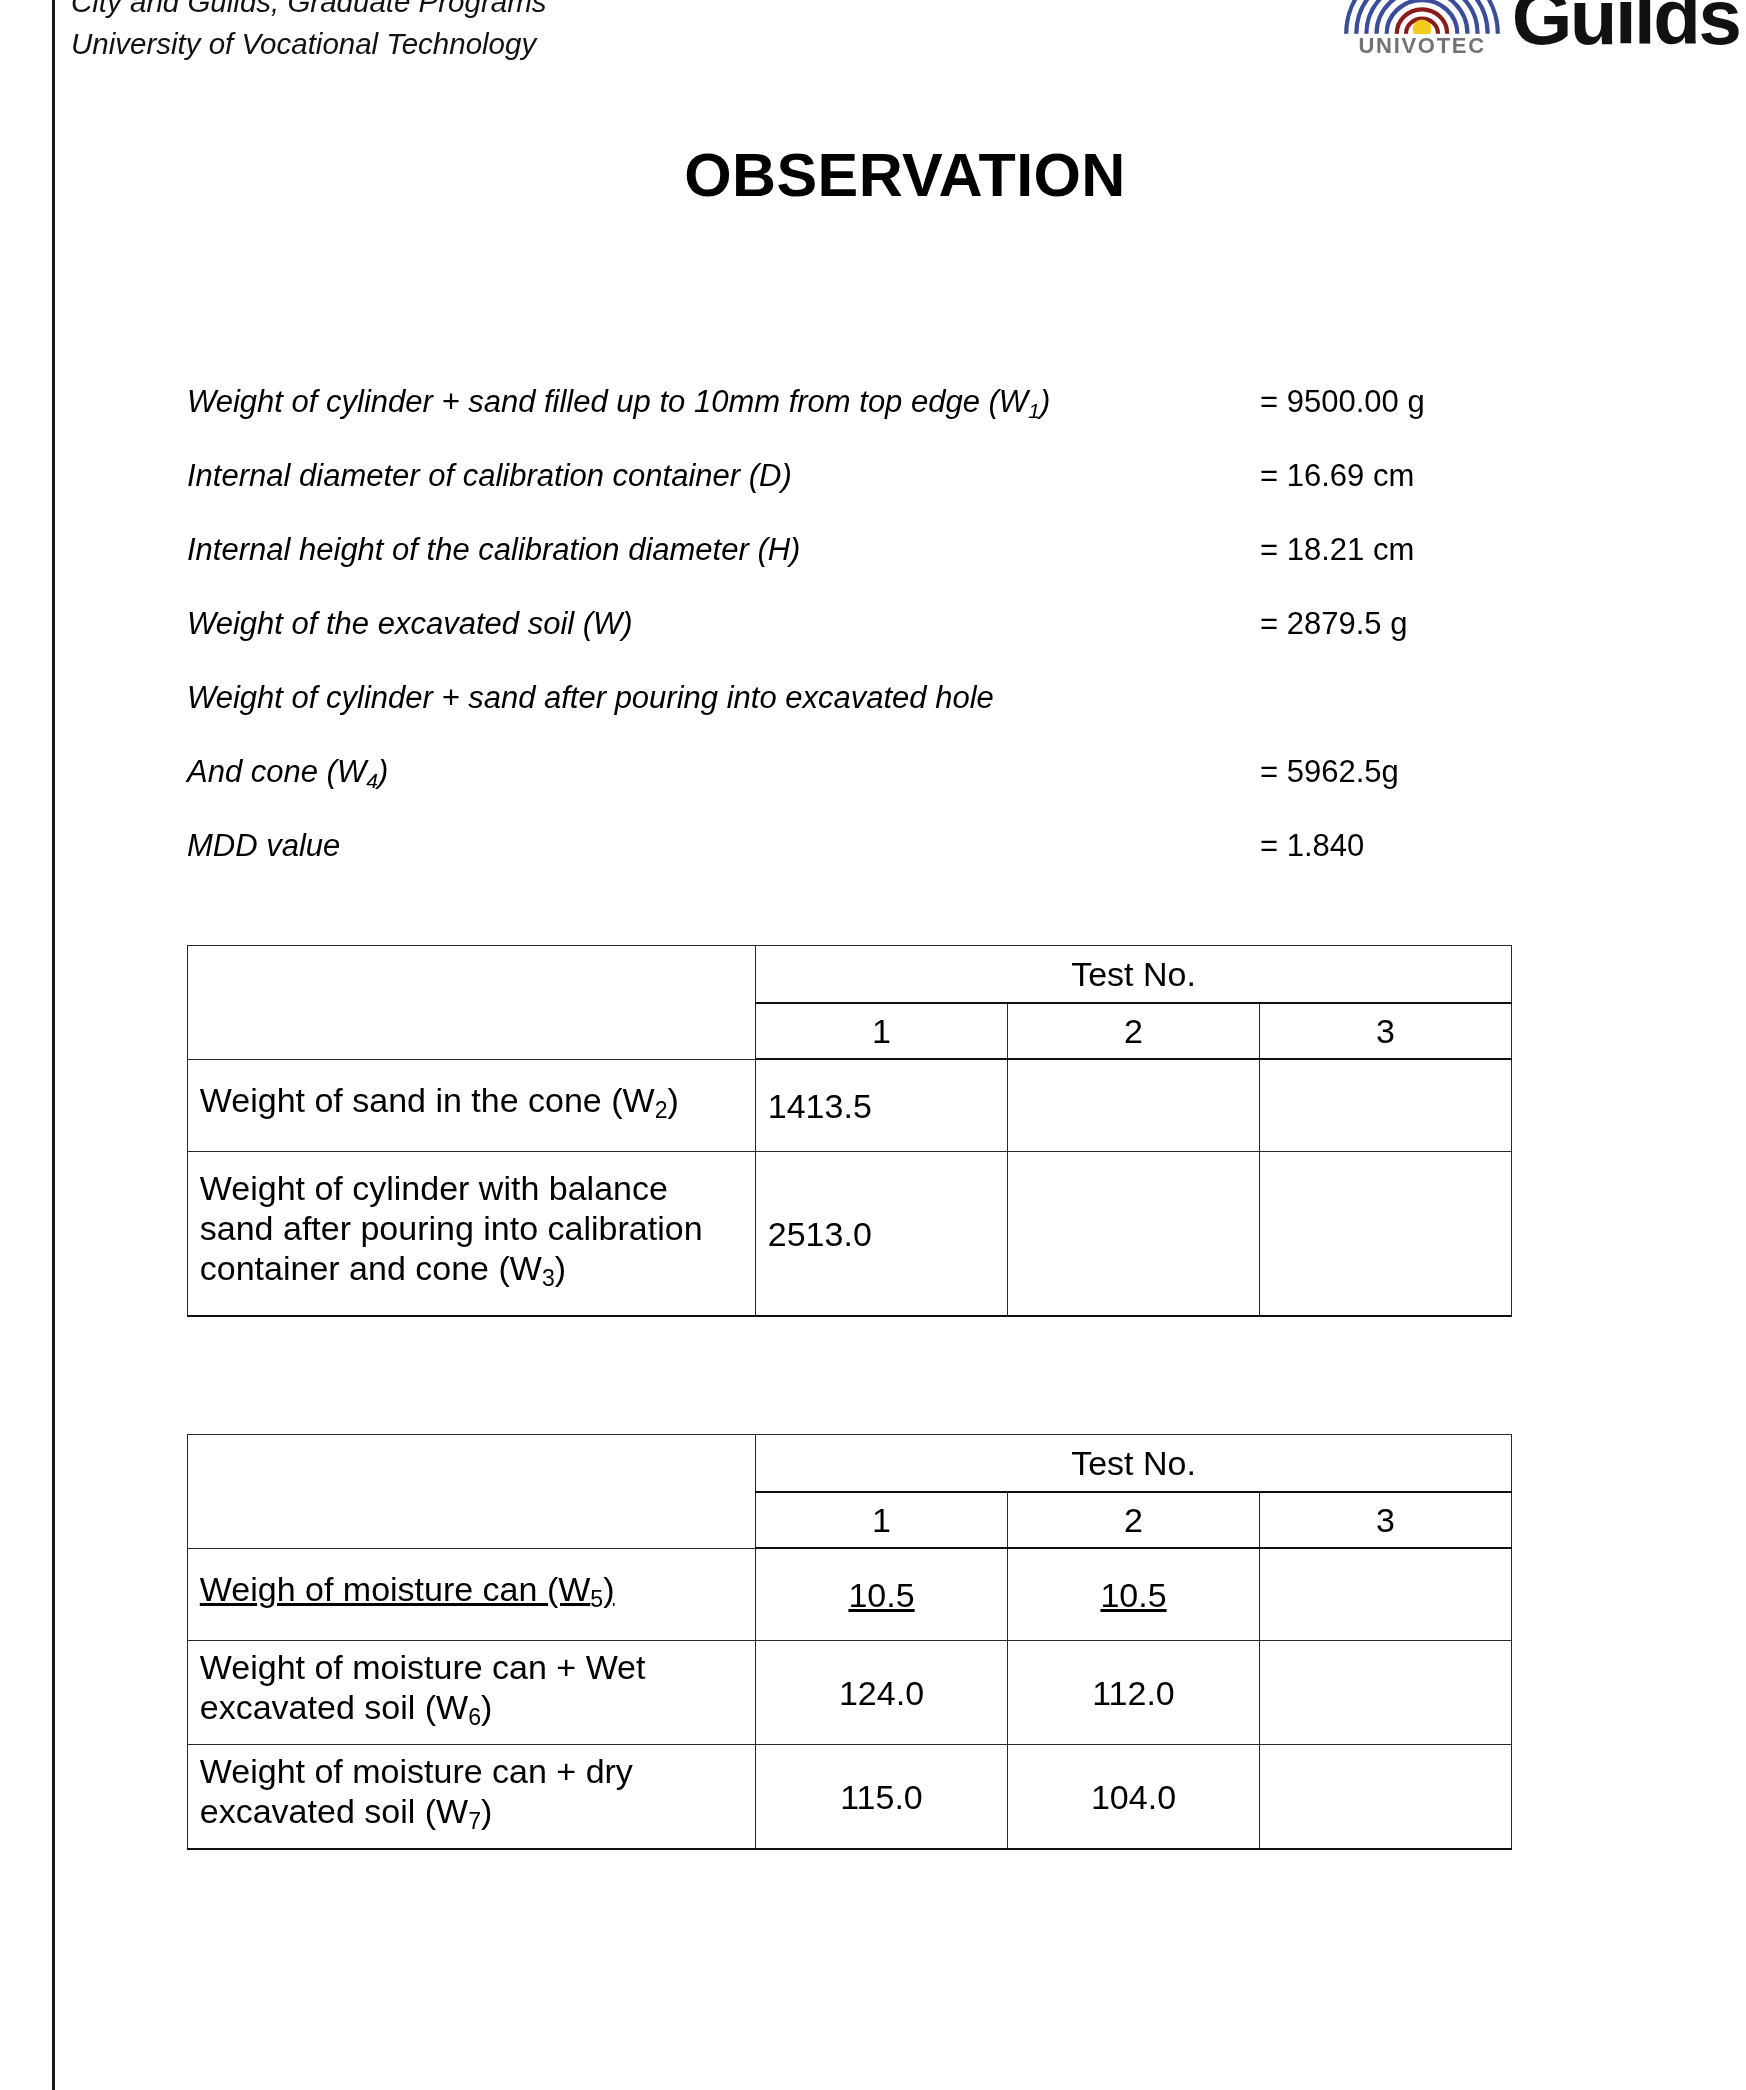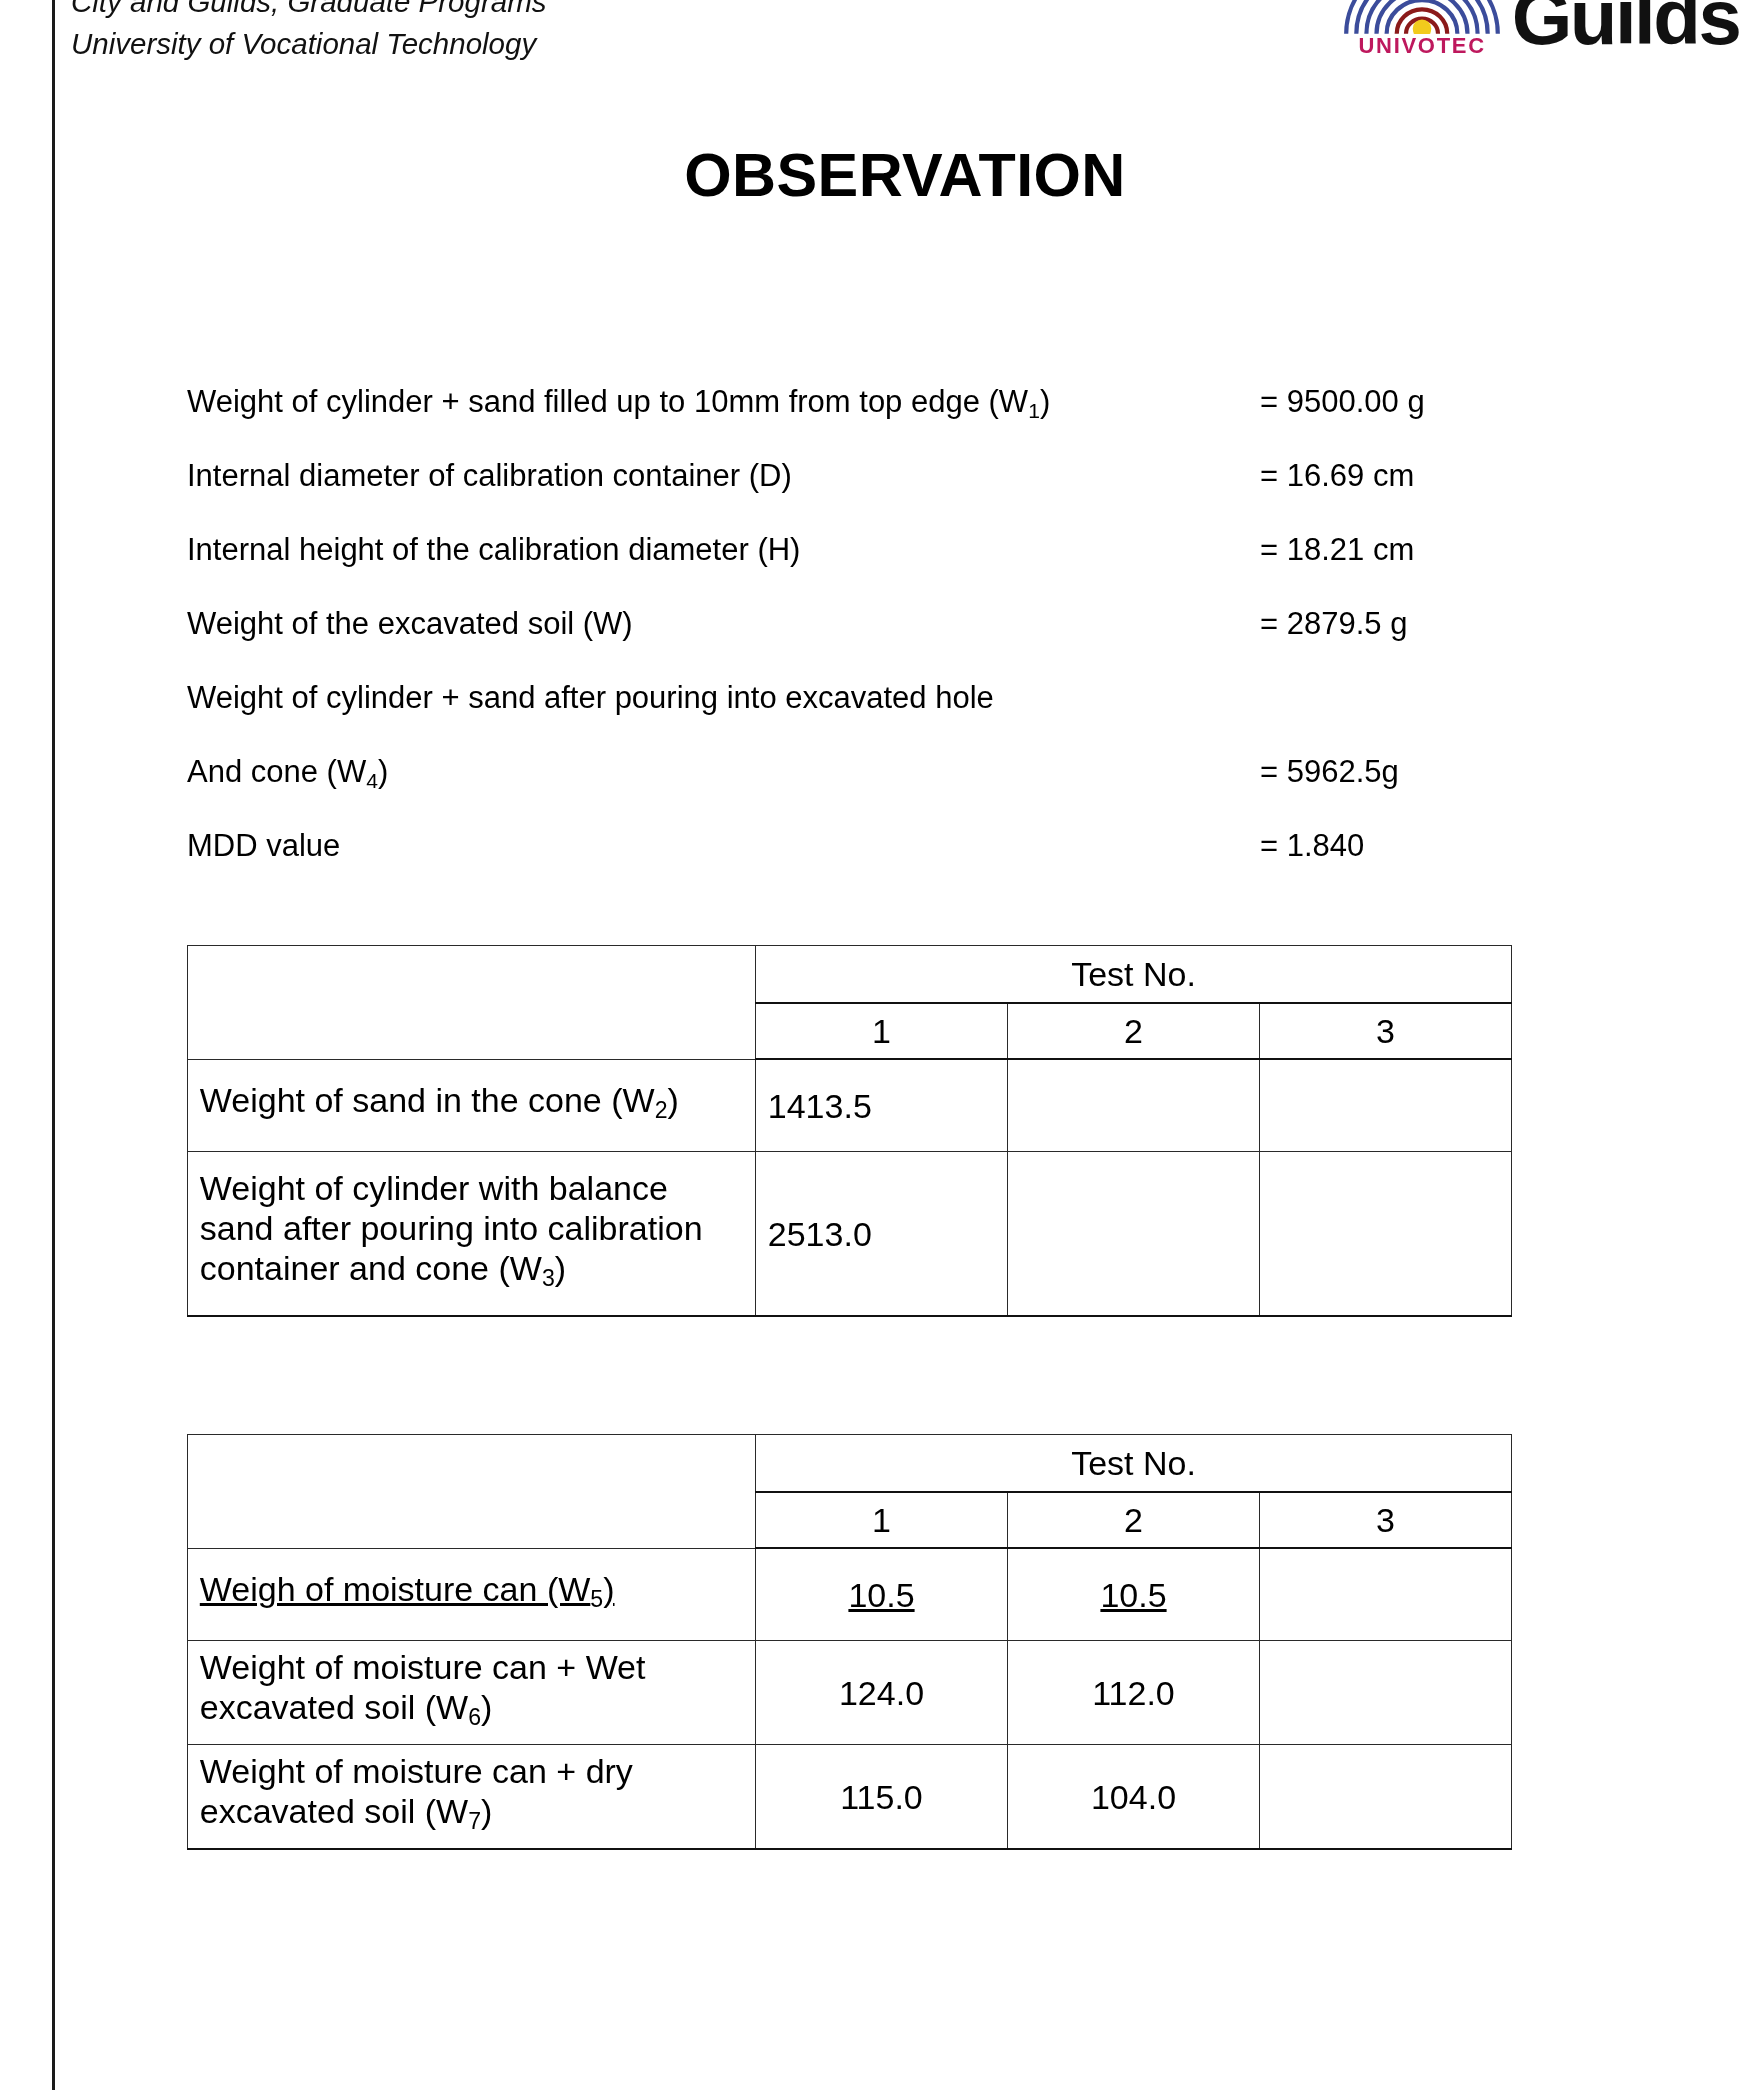--- a/index.html
+++ b/index.html
@@ -64,21 +64,21 @@
     width: 160px;
     height: 73px;
     display: block;
   }
   .univotec .wordmark {
     font-family: "Liberation Sans", sans-serif;
     font-weight: bold;
     font-size: 22px;
     letter-spacing: 1.7px;
     line-height: 23.6px;
-    color: #be185d;
+    color: #737373;
   }
   .cg-logo {
     position: relative;
     padding-top: 5px;
   }
   .cg-logo .tick {
     position: absolute;
     top: -13.5px;
     left: 47px;
     font-family: "Liberation Serif", serif;
@@ -122,20 +122,21 @@
     position: relative;
     height: 74px;
   }
   .obs-label {
     position: absolute;
     left: 0;
     top: 0;
     font-size: 31px;
     line-height: 42px;
     white-space: nowrap;
+    font-style: italic;
   }
   .obs-value {
     position: absolute;
     left: 1073px;
     top: 0;
     font-size: 31px;
     line-height: 42px;
     white-space: nowrap;
   }
   sub {

